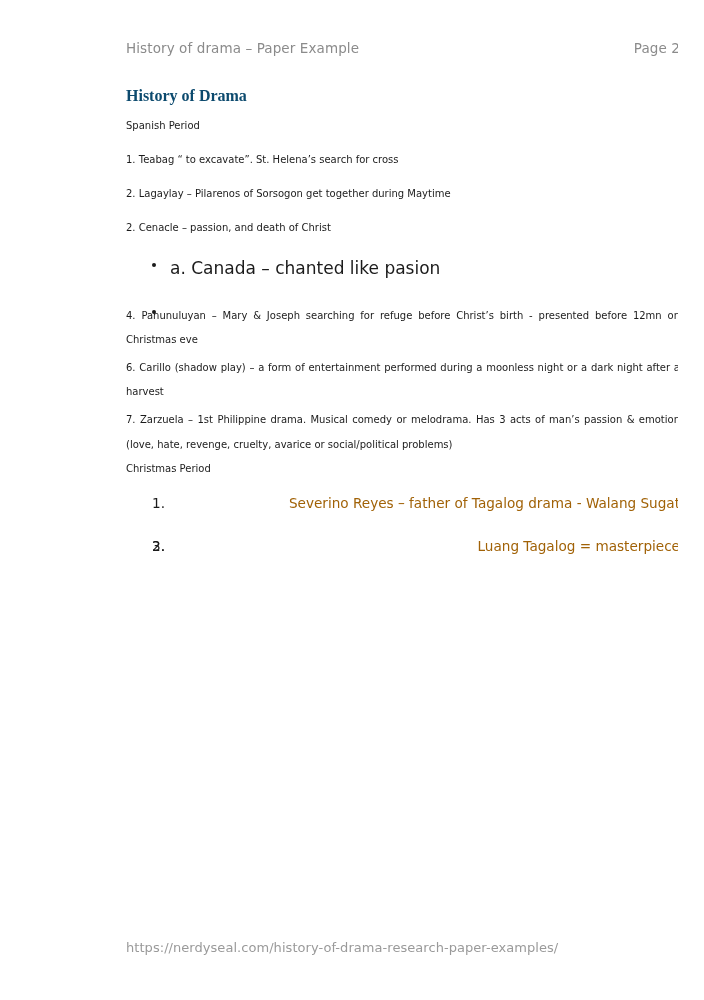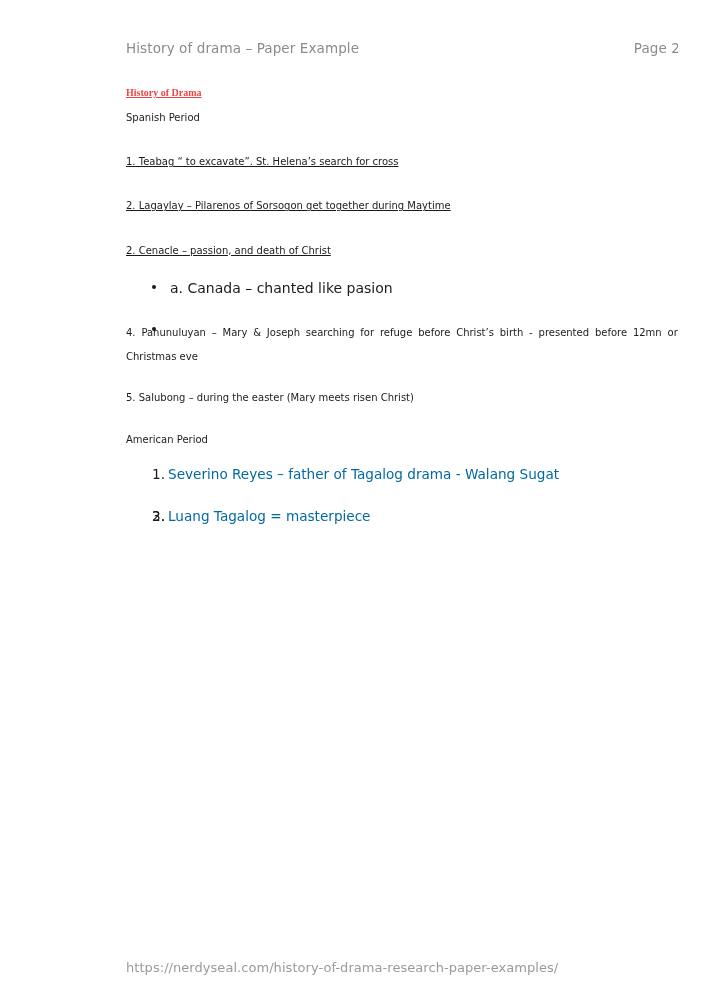--- a/index.html
+++ b/index.html
@@ -37,50 +37,49 @@
   .content {
     position: absolute;
     top: 86px;
     left: 100px;
     width: 554px;
   }
 
   .doc-title {
     font-family: "Liberation Serif", "DejaVu Serif", serif;
     font-weight: bold;
-    font-size: 10px;
-    color: #ef4444;
+    font-size: 16px;
+    color: #0c4a6e;
     margin: 0 0 11px 0;
     line-height: 1.3;
-    text-decoration: underline;
   }
 
   .para {
     font-size: 10px;
     color: #1b1b1b;
     line-height: 1.62;
     text-align: justify;
     text-justify: inter-word;
     margin: 0 0 7px 0;
   }
   .para.tight { margin-bottom: 6px; }
   .para.lead  { margin-bottom: 18px; }
-  .para.spaced { margin-top: 28px; margin-bottom: 18px; text-decoration: underline; }
+  .para.spaced { margin-top: 18px; margin-bottom: 18px; }
   .para.wrapped { line-height: 2.42; margin-bottom: 4px; }
   .para.single  { line-height: 1.6; margin-bottom: 26px; margin-top: 20px; }
 
   
   ul.bullet-list {
     list-style: none;
     margin: 14px 0 22px 0;
     padding: 0;
   }
   ul.bullet-list li {
     position: relative;
-    font-size: 14px;
+    font-size: 17px;
     color: #1b1b1b;
     line-height: 1.6;
     padding-left: 44px;
     margin-bottom: 20px;
     margin-top: 16px;
   }
   ul.bullet-list li:last-child { margin-bottom: 0; }
   ul.bullet-list li .dot {
     position: absolute;
     left: 26px;
@@ -94,40 +93,41 @@
   
   ol.num-list {
     list-style: none;
     margin: 16px 0 0 0;
     padding: 0;
     counter-reset: nlist;
   }
   ol.num-list li {
     position: relative;
     font-size: 13.6px;
-    color: #0369a1;
+    color: #a16207;
     line-height: 1.6;
     padding-left: 42px;
     margin-bottom: 21px;
     counter-increment: nlist;
+    text-align: right;
   }
   ol.num-list li:last-child { margin-bottom: 8px; }
   ol.num-list li .num {
     position: absolute;
     left: 26px;
     top: 0;
     font-size: 13.6px;
     color: #1b1b1b;
   }
   ol.num-list li .num::before { content: counter(nlist) "."; }
 
   
   .page-footer {
     position: absolute;
-    top: 960px;
+    top: 940px;
     left: 100px;
     width: 554px;
     font-size: 13px;
     color: #9a9a9a;
     letter-spacing: 0.05px;
   }
 </style>
 </head>
 <body>
 
@@ -155,26 +155,27 @@
         <span class="dot"></span>
         <span>a. Canada – chanted like pasion</span>
       </li>
       <li>
         <span class="dot"></span>
       </li>
     </ul>
 
     <p class="para wrapped">4. Panunuluyan – Mary &amp; Joseph searching for refuge before Christ’s birth - presented before 12mn on Christmas eve</p>
 
-    <p class="para single">5. Salubong – during the easter (Mary meets risen Christ)</p>
+
+    <p class="para wrapped">6. Carillo (shadow play) – a form of entertainment performed during a moonless night or a dark night after a harvest</p>
+
+    <p class="para wrapped">7. Zarzuela – 1st Philippine drama. Musical comedy or melodrama. Has 3 acts of man’s passion &amp; emotion (love, hate, revenge, cruelty, avarice or social/political problems)</p>
 
 
-
-
-    <p class="para tight">American Period</p>
+    <p class="para tight">Christmas Period</p>
 
     <ol class="num-list">
       <li>
         <span class="num"></span>
         <span>Severino Reyes – father of Tagalog drama - Walang Sugat</span>
       </li>
       <li>
         <span class="num"></span>
       </li>
       <li>

